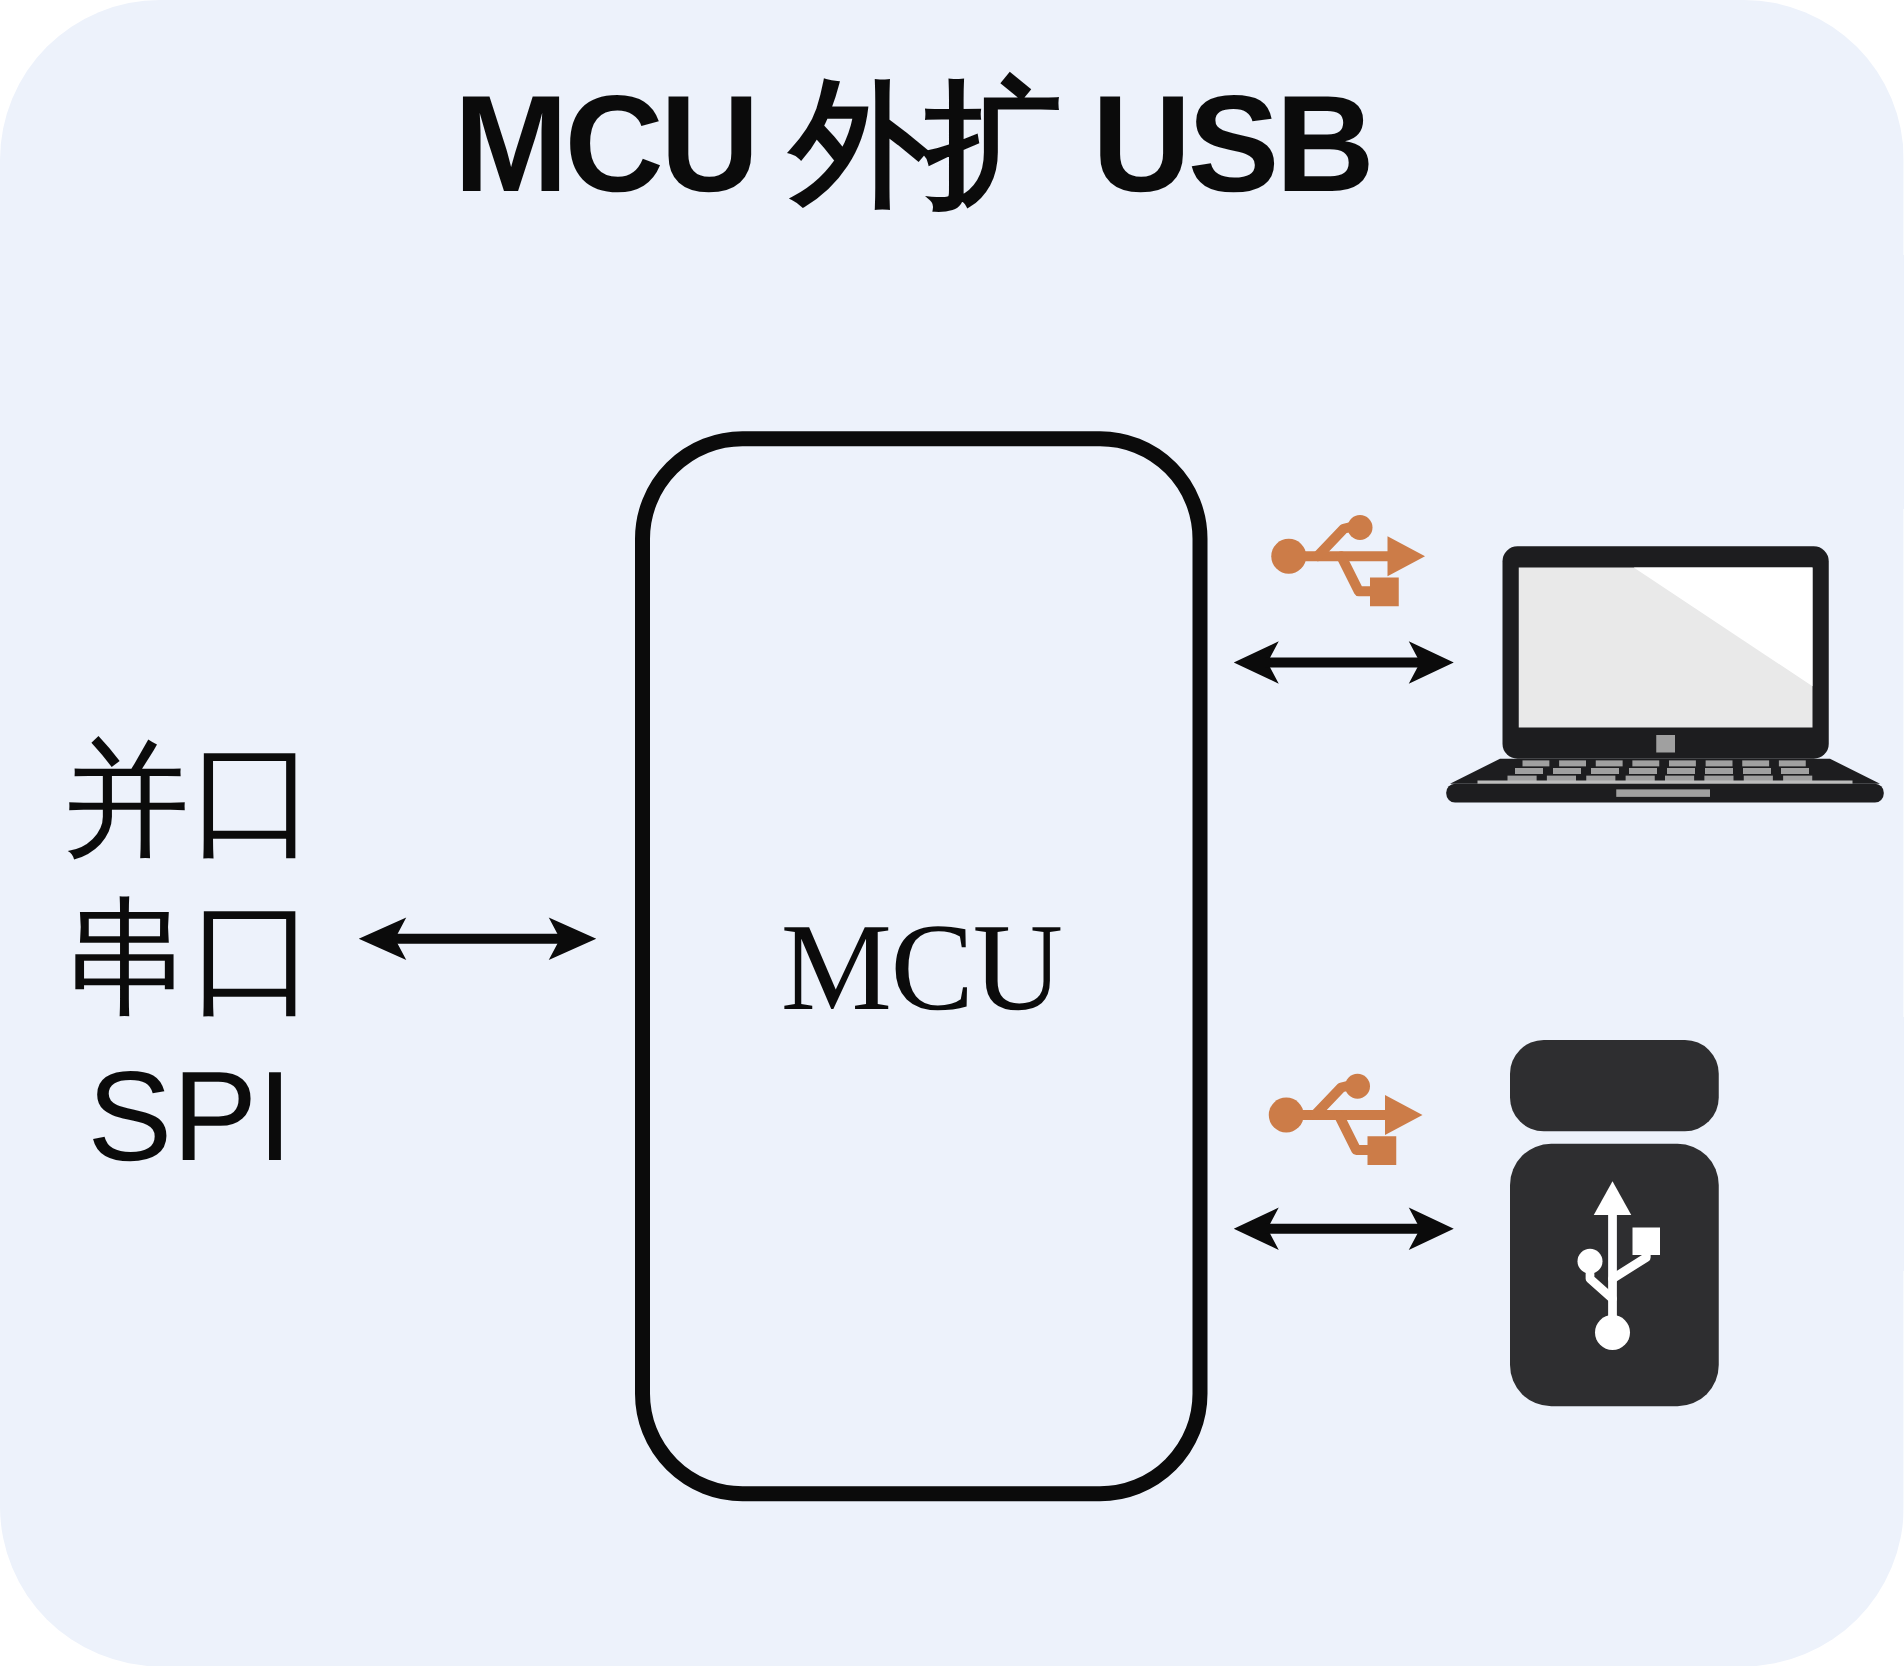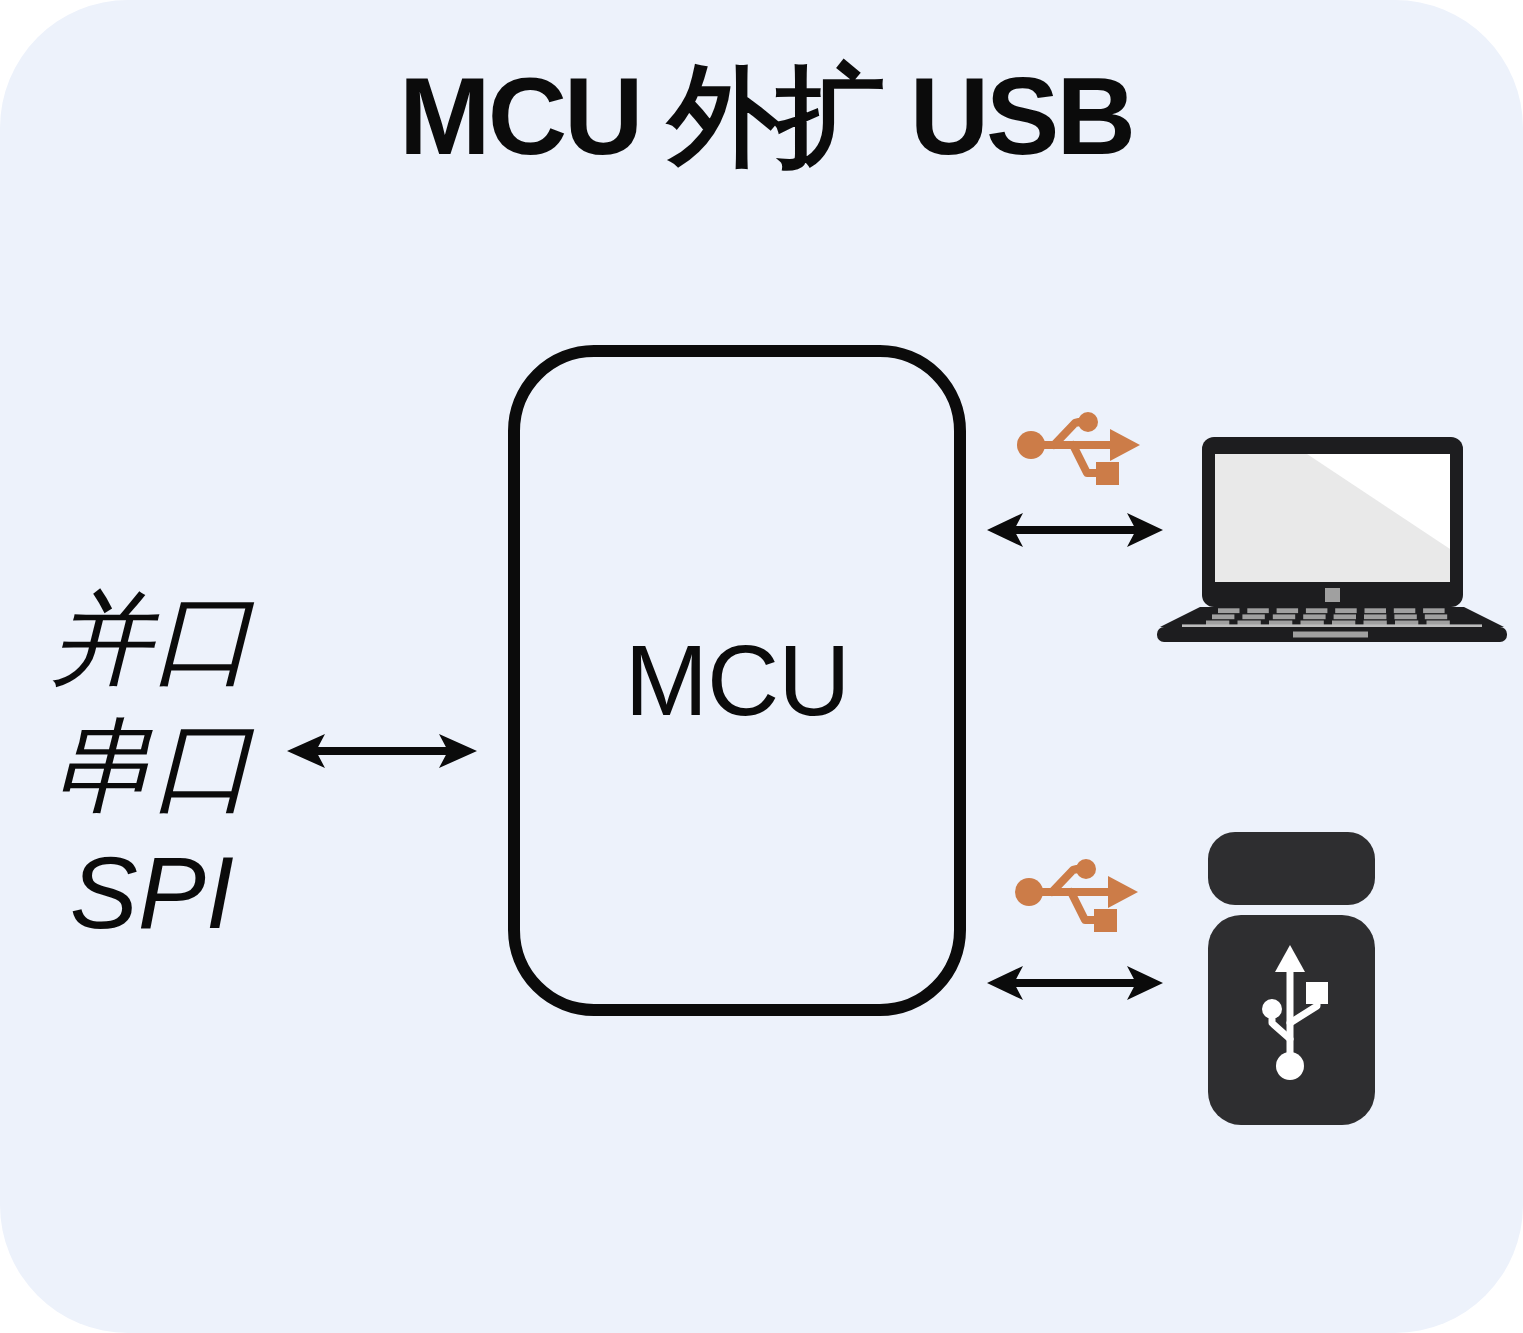--- a/index.html
+++ b/index.html
@@ -14,29 +14,29 @@
     --glyph-white:#ffffff;
   }
   html,body{margin:0;padding:0;background:#ffffff;}
   .stage{
     position:relative;width:1523px;height:1333px;background:#ffffff;overflow:hidden;
     font-family:"Liberation Sans","DejaVu Sans",sans-serif;color:var(--ink);
   }
   .card{position:absolute;inset:0;background:var(--card-bg);border-radius:128px;}
   .title{
     position:absolute;top:50px;left:0;width:1460px;text-align:center;
-    font-size:110px;line-height:1.2;font-weight:900;letter-spacing:-3px;white-space:nowrap;margin-left:36px;
+    font-size:110px;line-height:1.2;font-weight:900;letter-spacing:-3px;white-space:nowrap;
   }
   .mcu-box{
-    position:absolute;left:508px;top:345px;width:458px;height:671px;box-sizing:border-box;
+    position:absolute;left:508px;top:345px;width:458px;height:856px;box-sizing:border-box;
     border:12px solid var(--ink);border-radius:86px;
-    display:flex;flex-direction:column;justify-content:center;align-items:center;
+    display:flex;flex-direction:column;justify-content:center;align-items:center;font-family:Liberation Serif, serif;
   }
   .mcu-box .ln{font-size:100px;line-height:125px;letter-spacing:-1px;white-space:nowrap;}
-  .left-label{position:absolute;left:22px;top:576px;width:260px;text-align:center;font-style:italic;}
+  .left-label{position:absolute;left:22px;top:576px;width:260px;text-align:center;}
   .left-label .ln{font-size:102px;line-height:127px;white-space:nowrap;}
   svg.abs{position:absolute;display:block;overflow:visible;}
   .ink-f{fill:var(--ink);}
   .accent-f{fill:var(--usb-accent);}
   .accent-s{stroke:var(--usb-accent);stroke-width:8;fill:none;stroke-linecap:round;stroke-linejoin:round;}
   .laptop-f{fill:var(--laptop-dark);}
   .drive-f{fill:var(--drive-dark);}
   .screen-f{fill:var(--screen-gray);}
   .gray-f{fill:var(--detail-gray);}
   .hinge-f{fill:var(--hinge-gray);}

